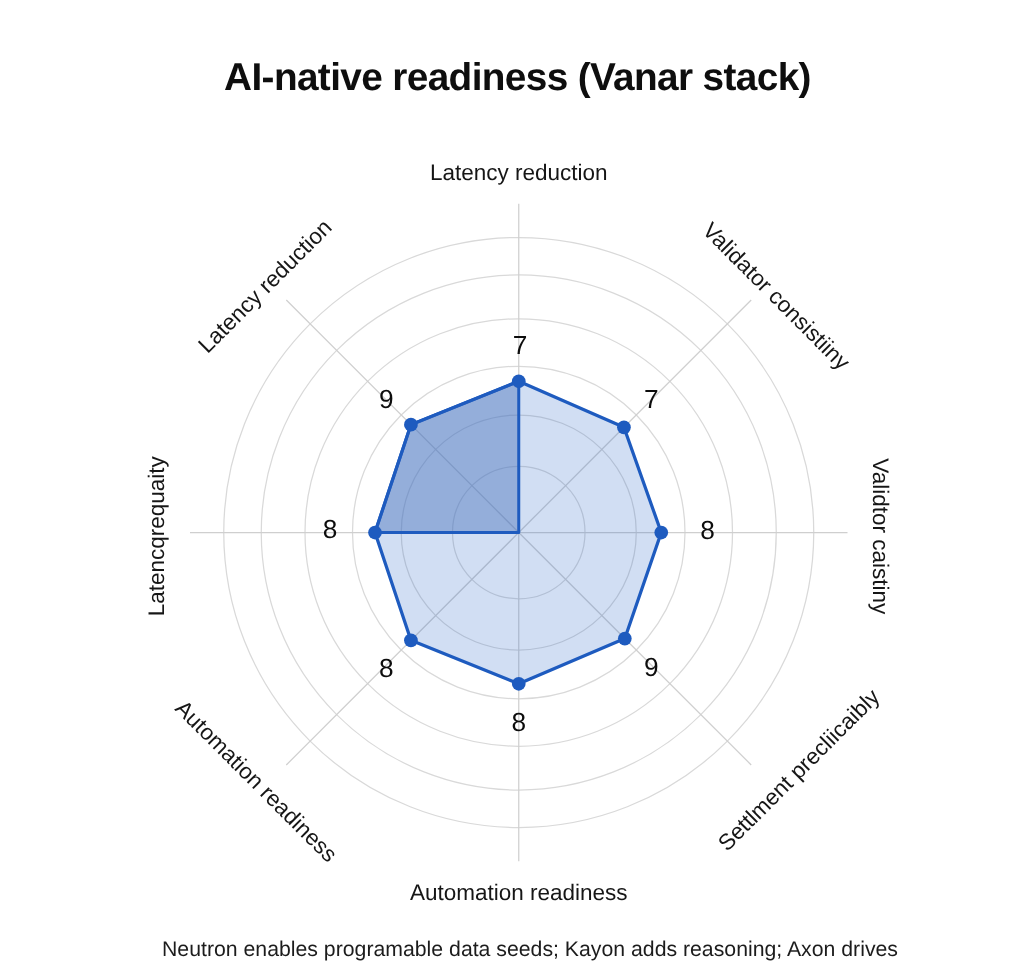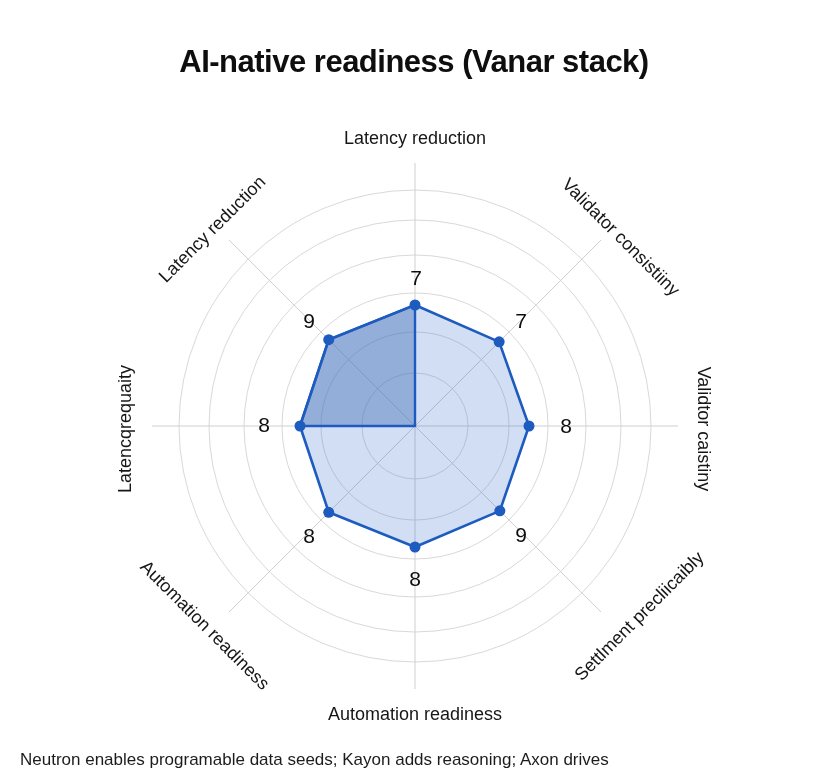--- a/index.html
+++ b/index.html
@@ -10,21 +10,21 @@
   .chart-title{
     position:absolute;top:44px;left:0;width:828px;margin:0;
     text-align:center;font-size:31px;font-weight:bold;color:#0e0e0e;
     letter-spacing:-0.5px;
   }
   .chart-svg{position:absolute;left:0;top:0;width:828px;height:782px;}
   .axis-label{font-size:18px;fill:#161616;}
   .value-label{font-size:21px;fill:#0d0d0d;}
   .caption{
     position:absolute;top:750px;left:0;width:828px;margin:0;
-    font-size:17px;color:#1c1c1c;text-indent:20px;
+    text-align:center;font-size:17px;color:#1c1c1c;text-indent:20px;
   }
 </style>
 </head>
 <body>
 
 <div class="page">
 
   <h1 class="chart-title">AI-native readiness (Vanar stack)</h1>
 
   <svg class="chart-svg" viewBox="0 0 828 782">

